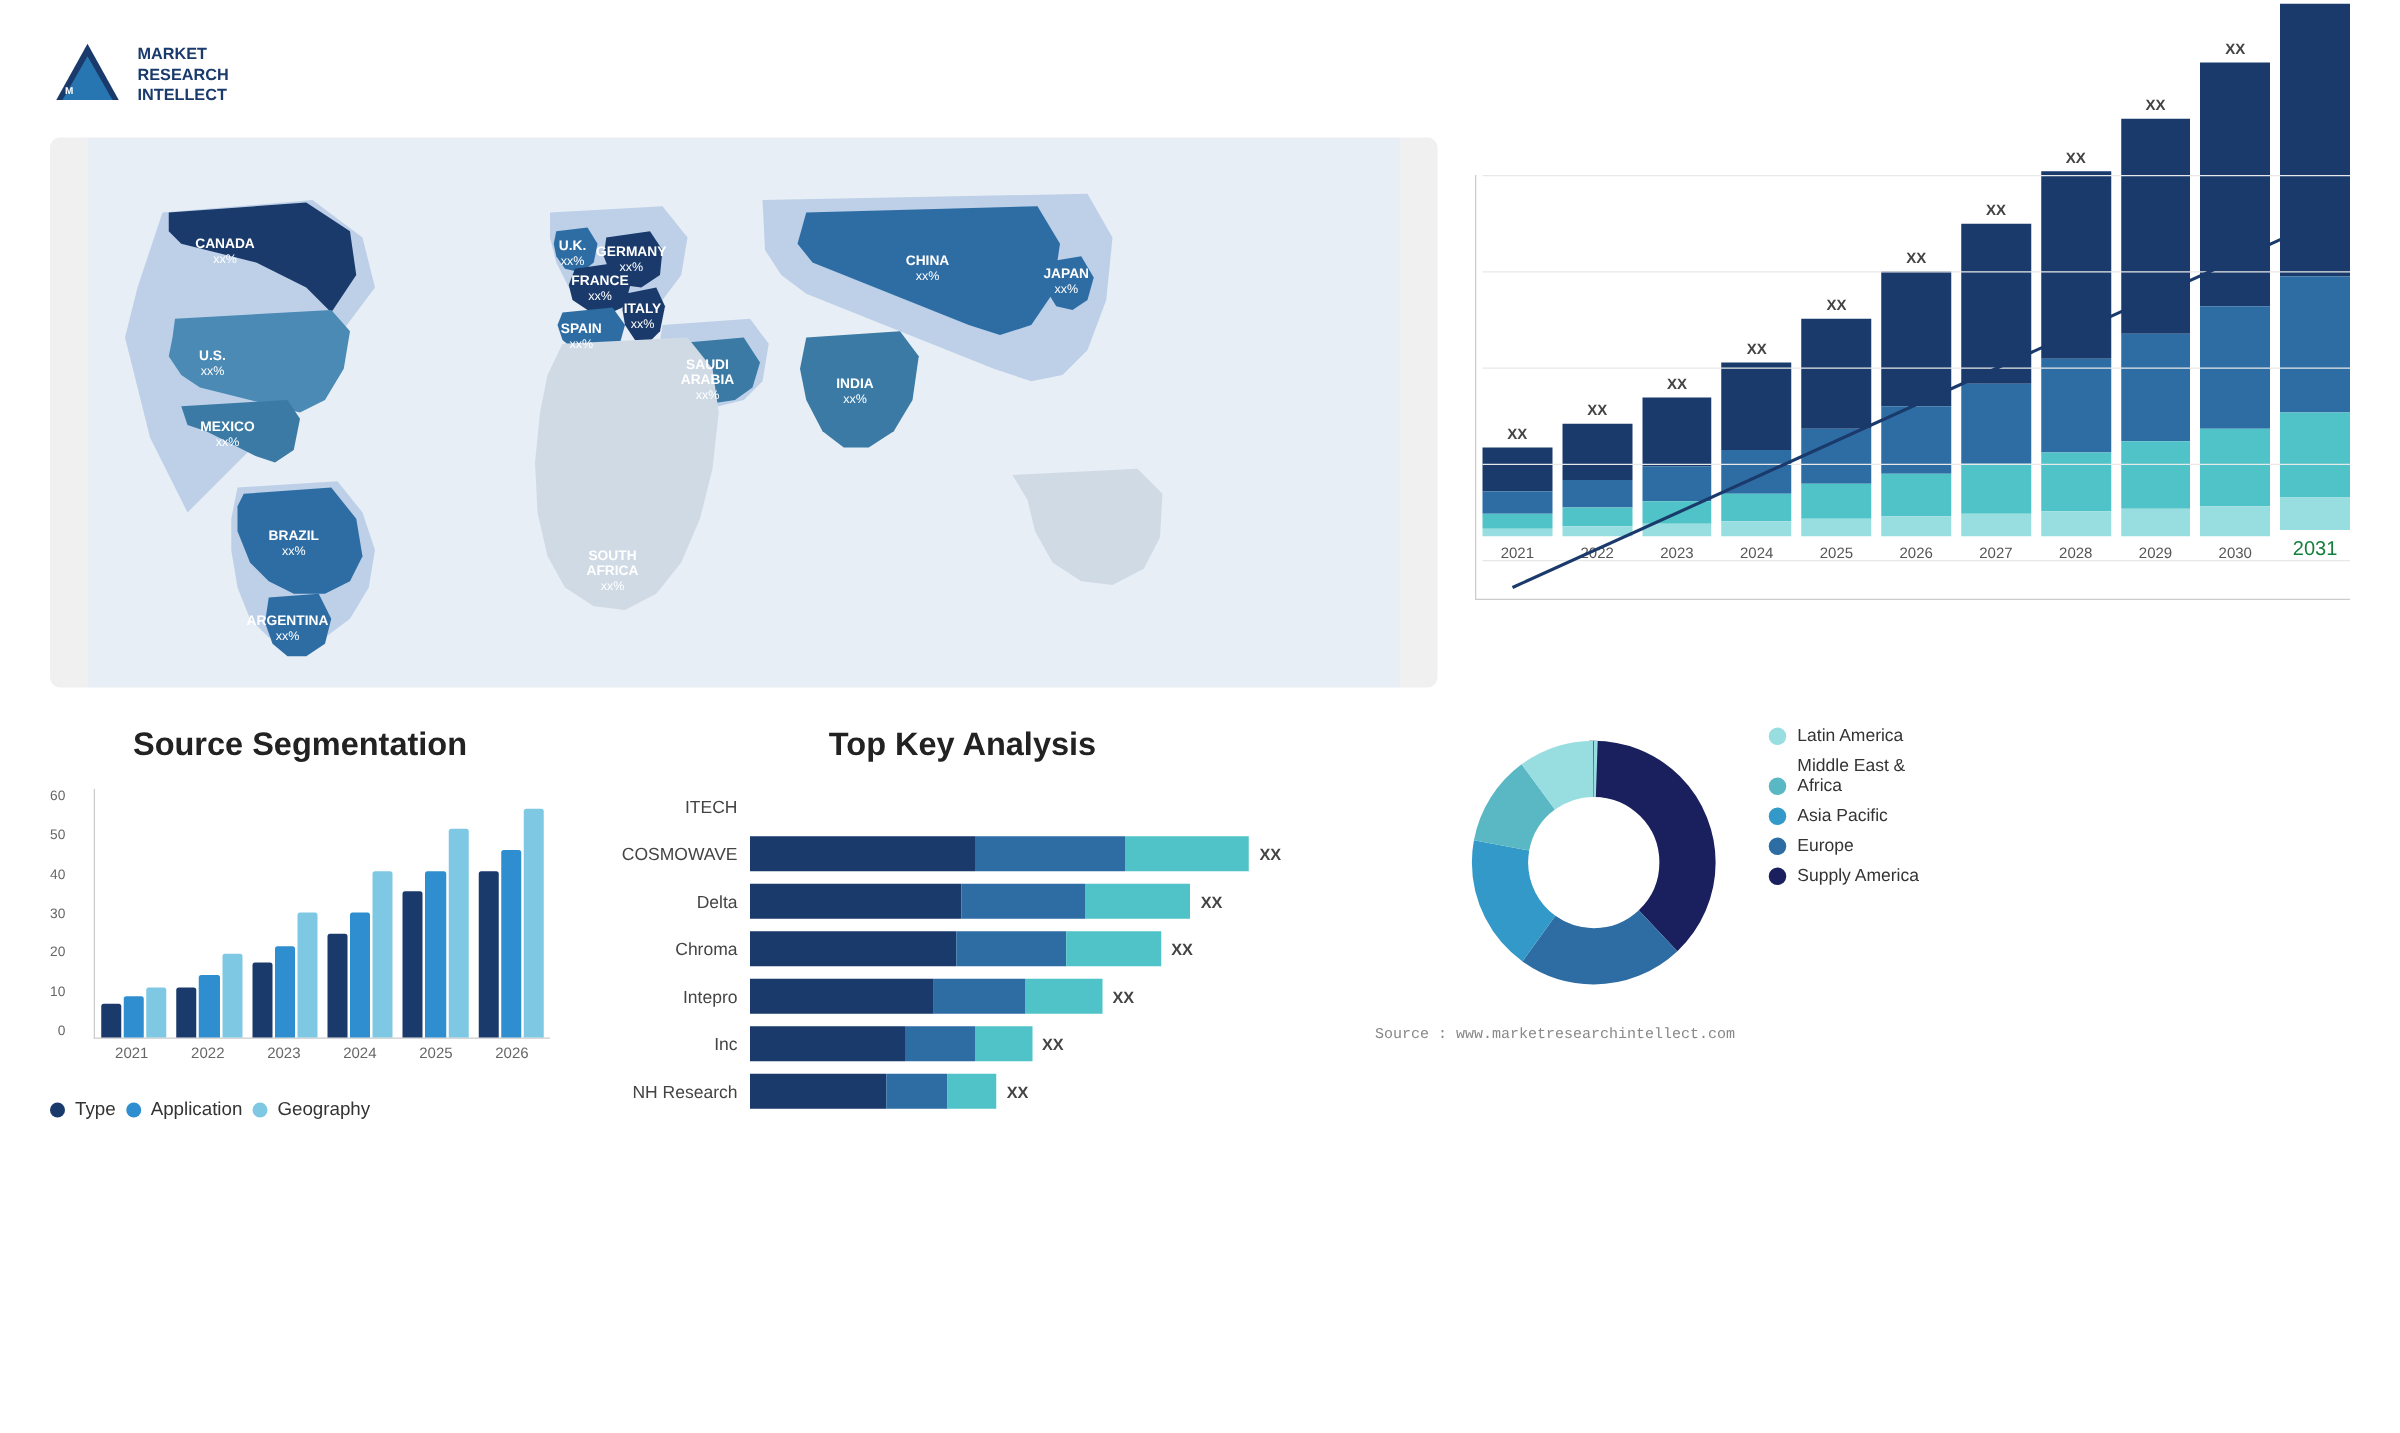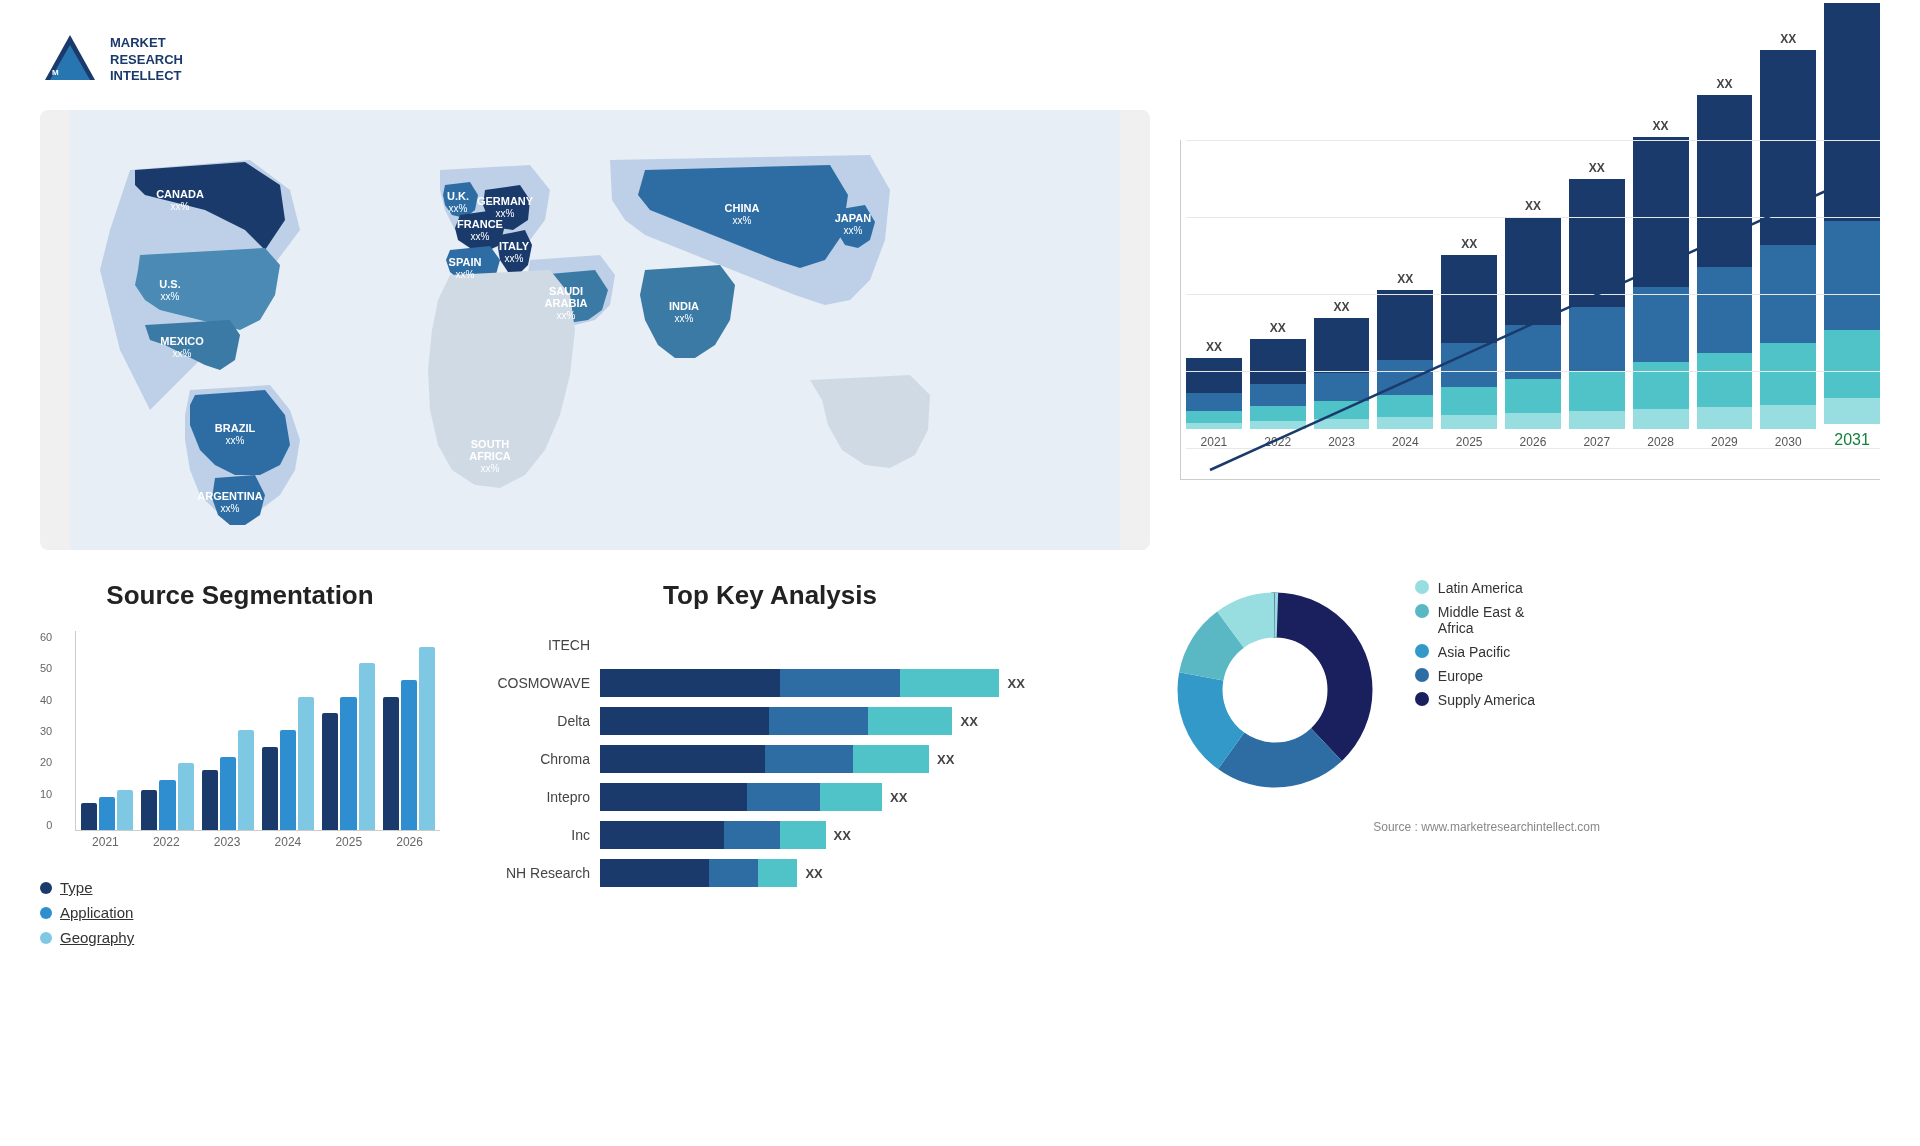--- a/index.html
+++ b/index.html
@@ -74,23 +74,22 @@
     .section-title {
       font-size: 26px;
       font-weight: 700;
       color: #222;
       margin-bottom: 20px;
       text-align: center;
     }
     .seg-legend {
       margin-top: 20px;
       display: flex;
-      flex-direction: column;
+      flex-direction: row;
       gap: 8px;
-      text-decoration: underline;
     }
     .legend-item {
       display: flex;
       align-items: center;
       gap: 8px;
       font-size: 15px;
     }
     .legend-dot {
       width: 12px;
       height: 12px;
@@ -144,21 +143,21 @@
     }
     .regional-legend {
       display: flex;
       flex-direction: column;
       gap: 8px;
       align-self: flex-start;
       margin-left: 20px;
     }
     .reg-legend-item {
       display: flex;
-      align-items: flex-start;
+      align-items: flex-end;
       gap: 9px;
       font-size: 14px;
     }
     .reg-legend-dot {
       width: 14px;
       height: 14px;
       border-radius: 50%;
       flex-shrink: 0;
     }
     .regional-inner {
@@ -640,15 +639,15 @@
         <div class="reg-legend-item">
           <div class="reg-legend-dot" style="background:#2e6da4;"></div>
           <span>Europe</span>
         </div>
         <div class="reg-legend-item">
           <div class="reg-legend-dot" style="background:#1a1f5e;"></div>
           <span>Supply America</span>
         </div>
       </div>
     </div>
-    <div class="source-text" style="margin-top:20px;font-size:12px;color:#888;text-align:right;">Source : www.marketresearchintellect.com</div>
+    <div class="source-text" style="margin-top:20px;font-size:12px;color:#888;text-align:left;font-family:Liberation Mono, monospace;">Source : www.marketresearchintellect.com</div>
   </div>
 </div>
 
 </body></html>

